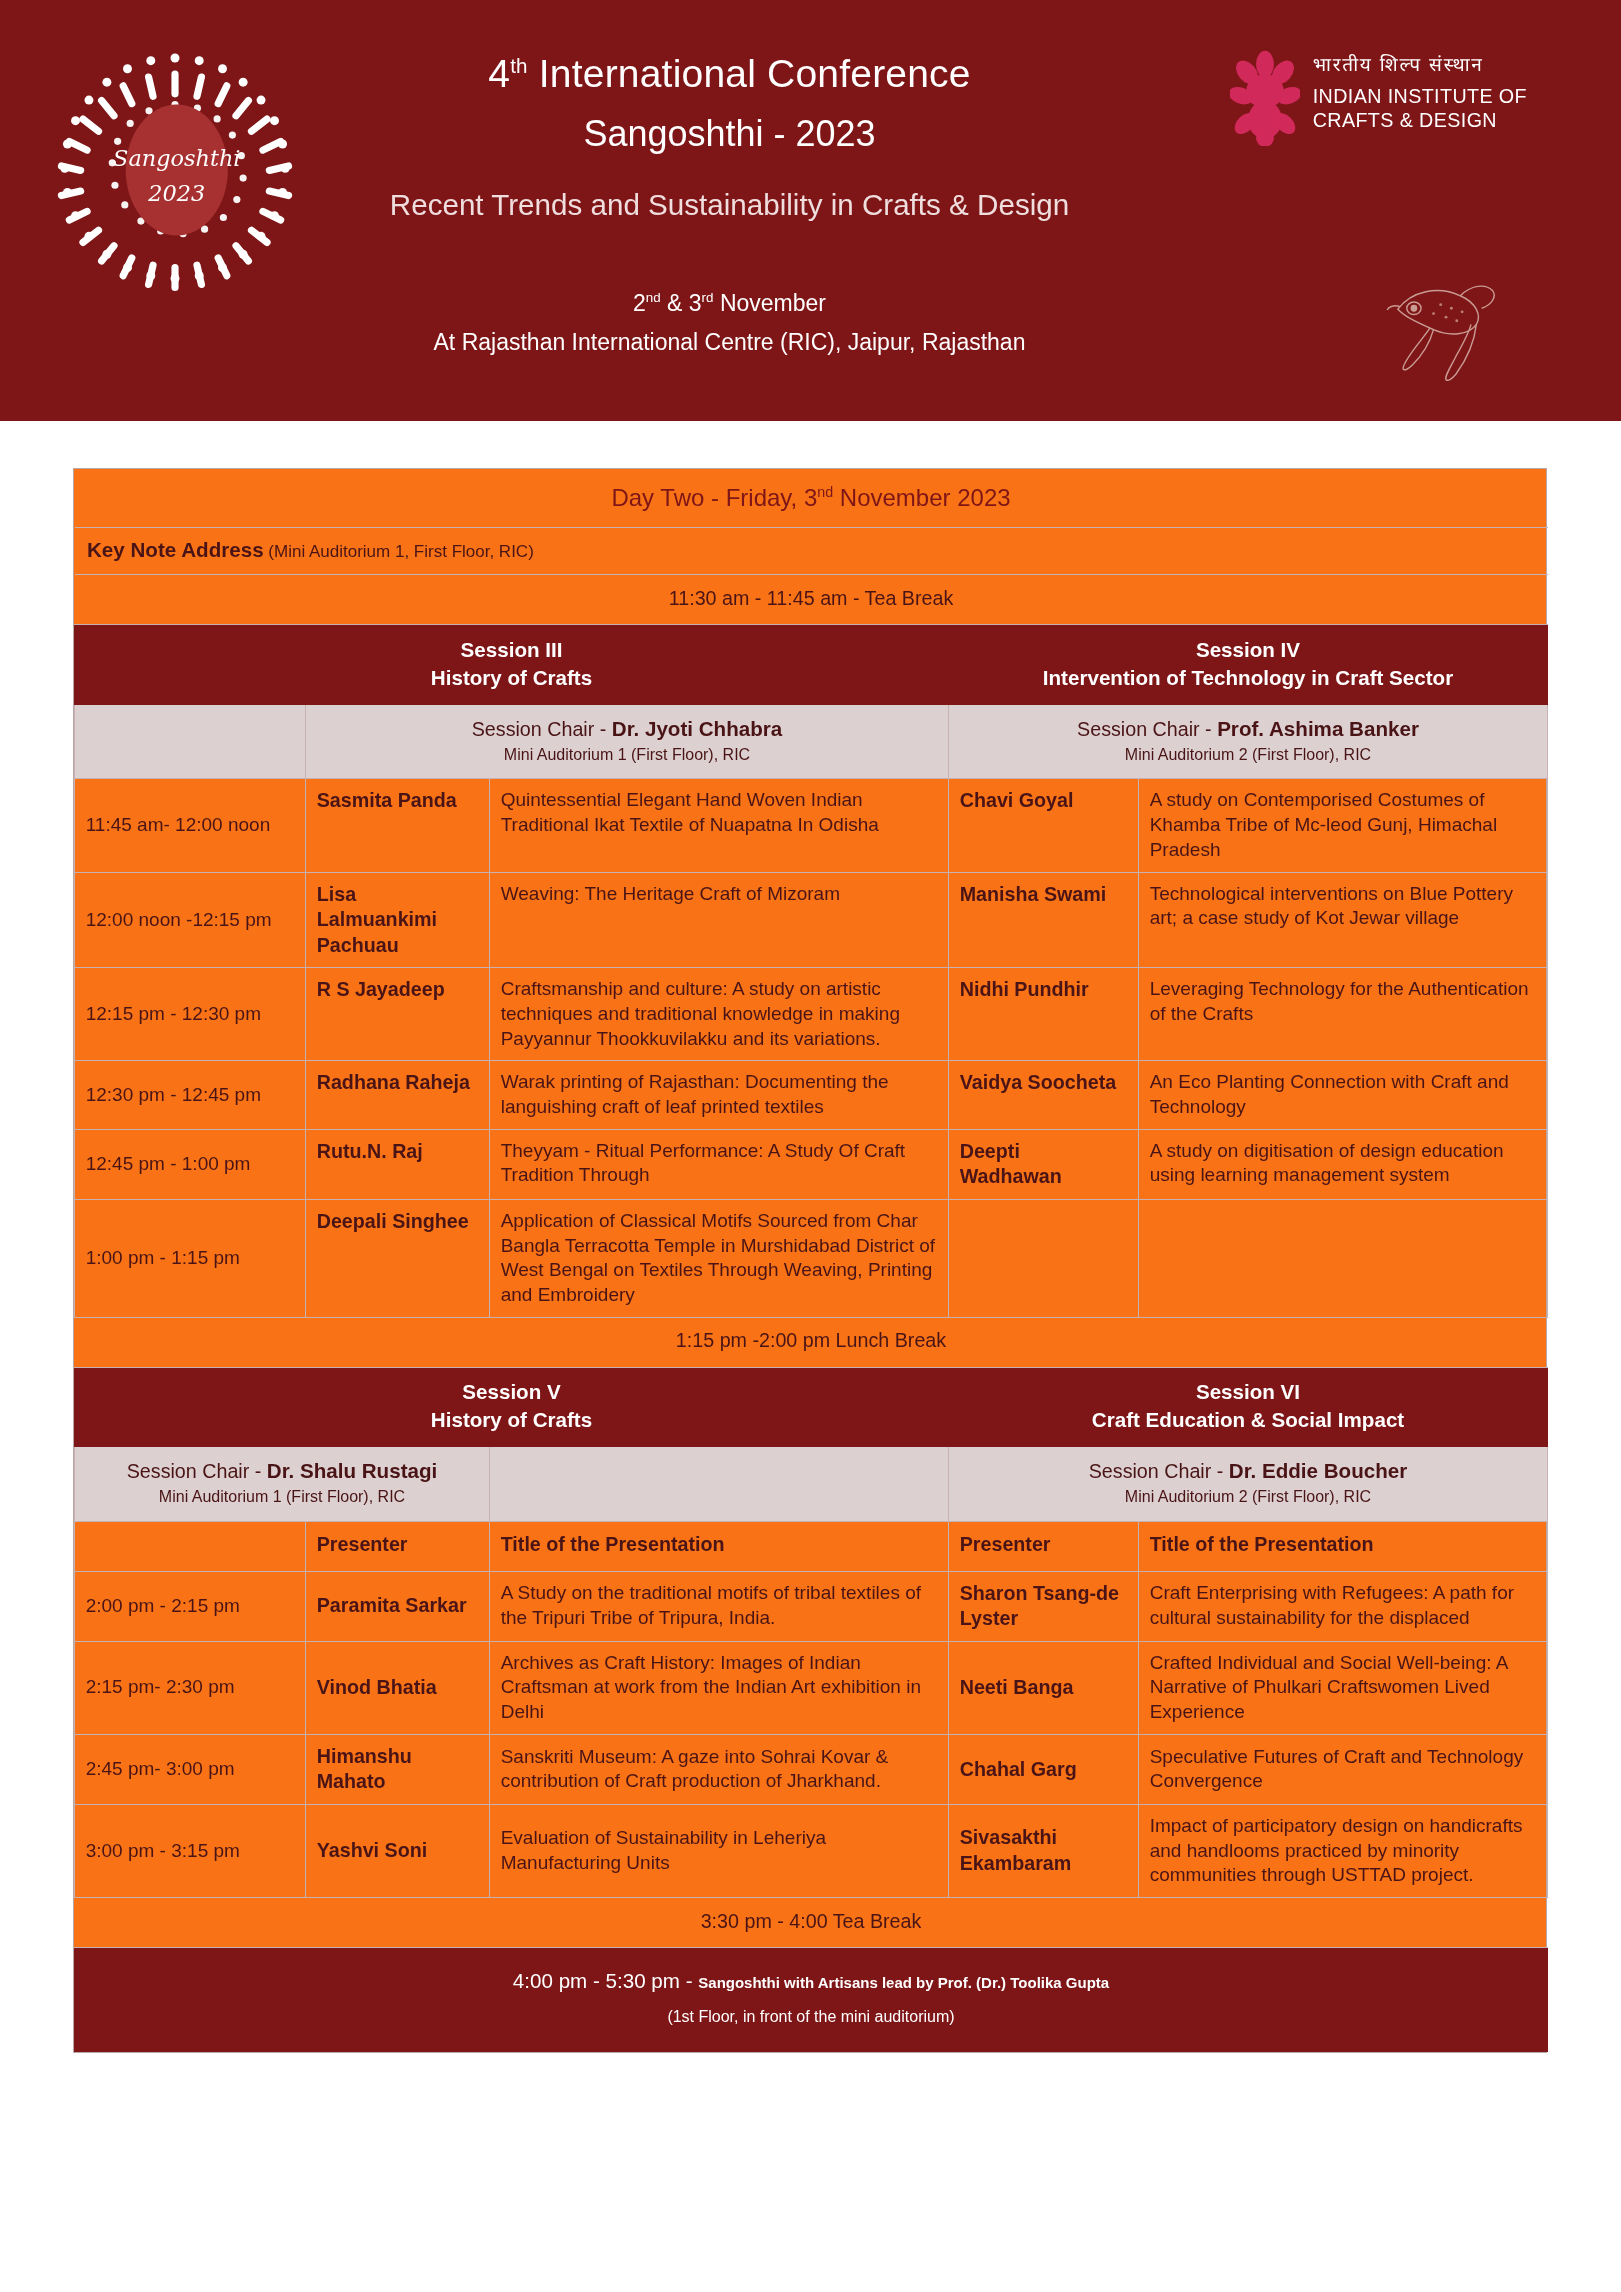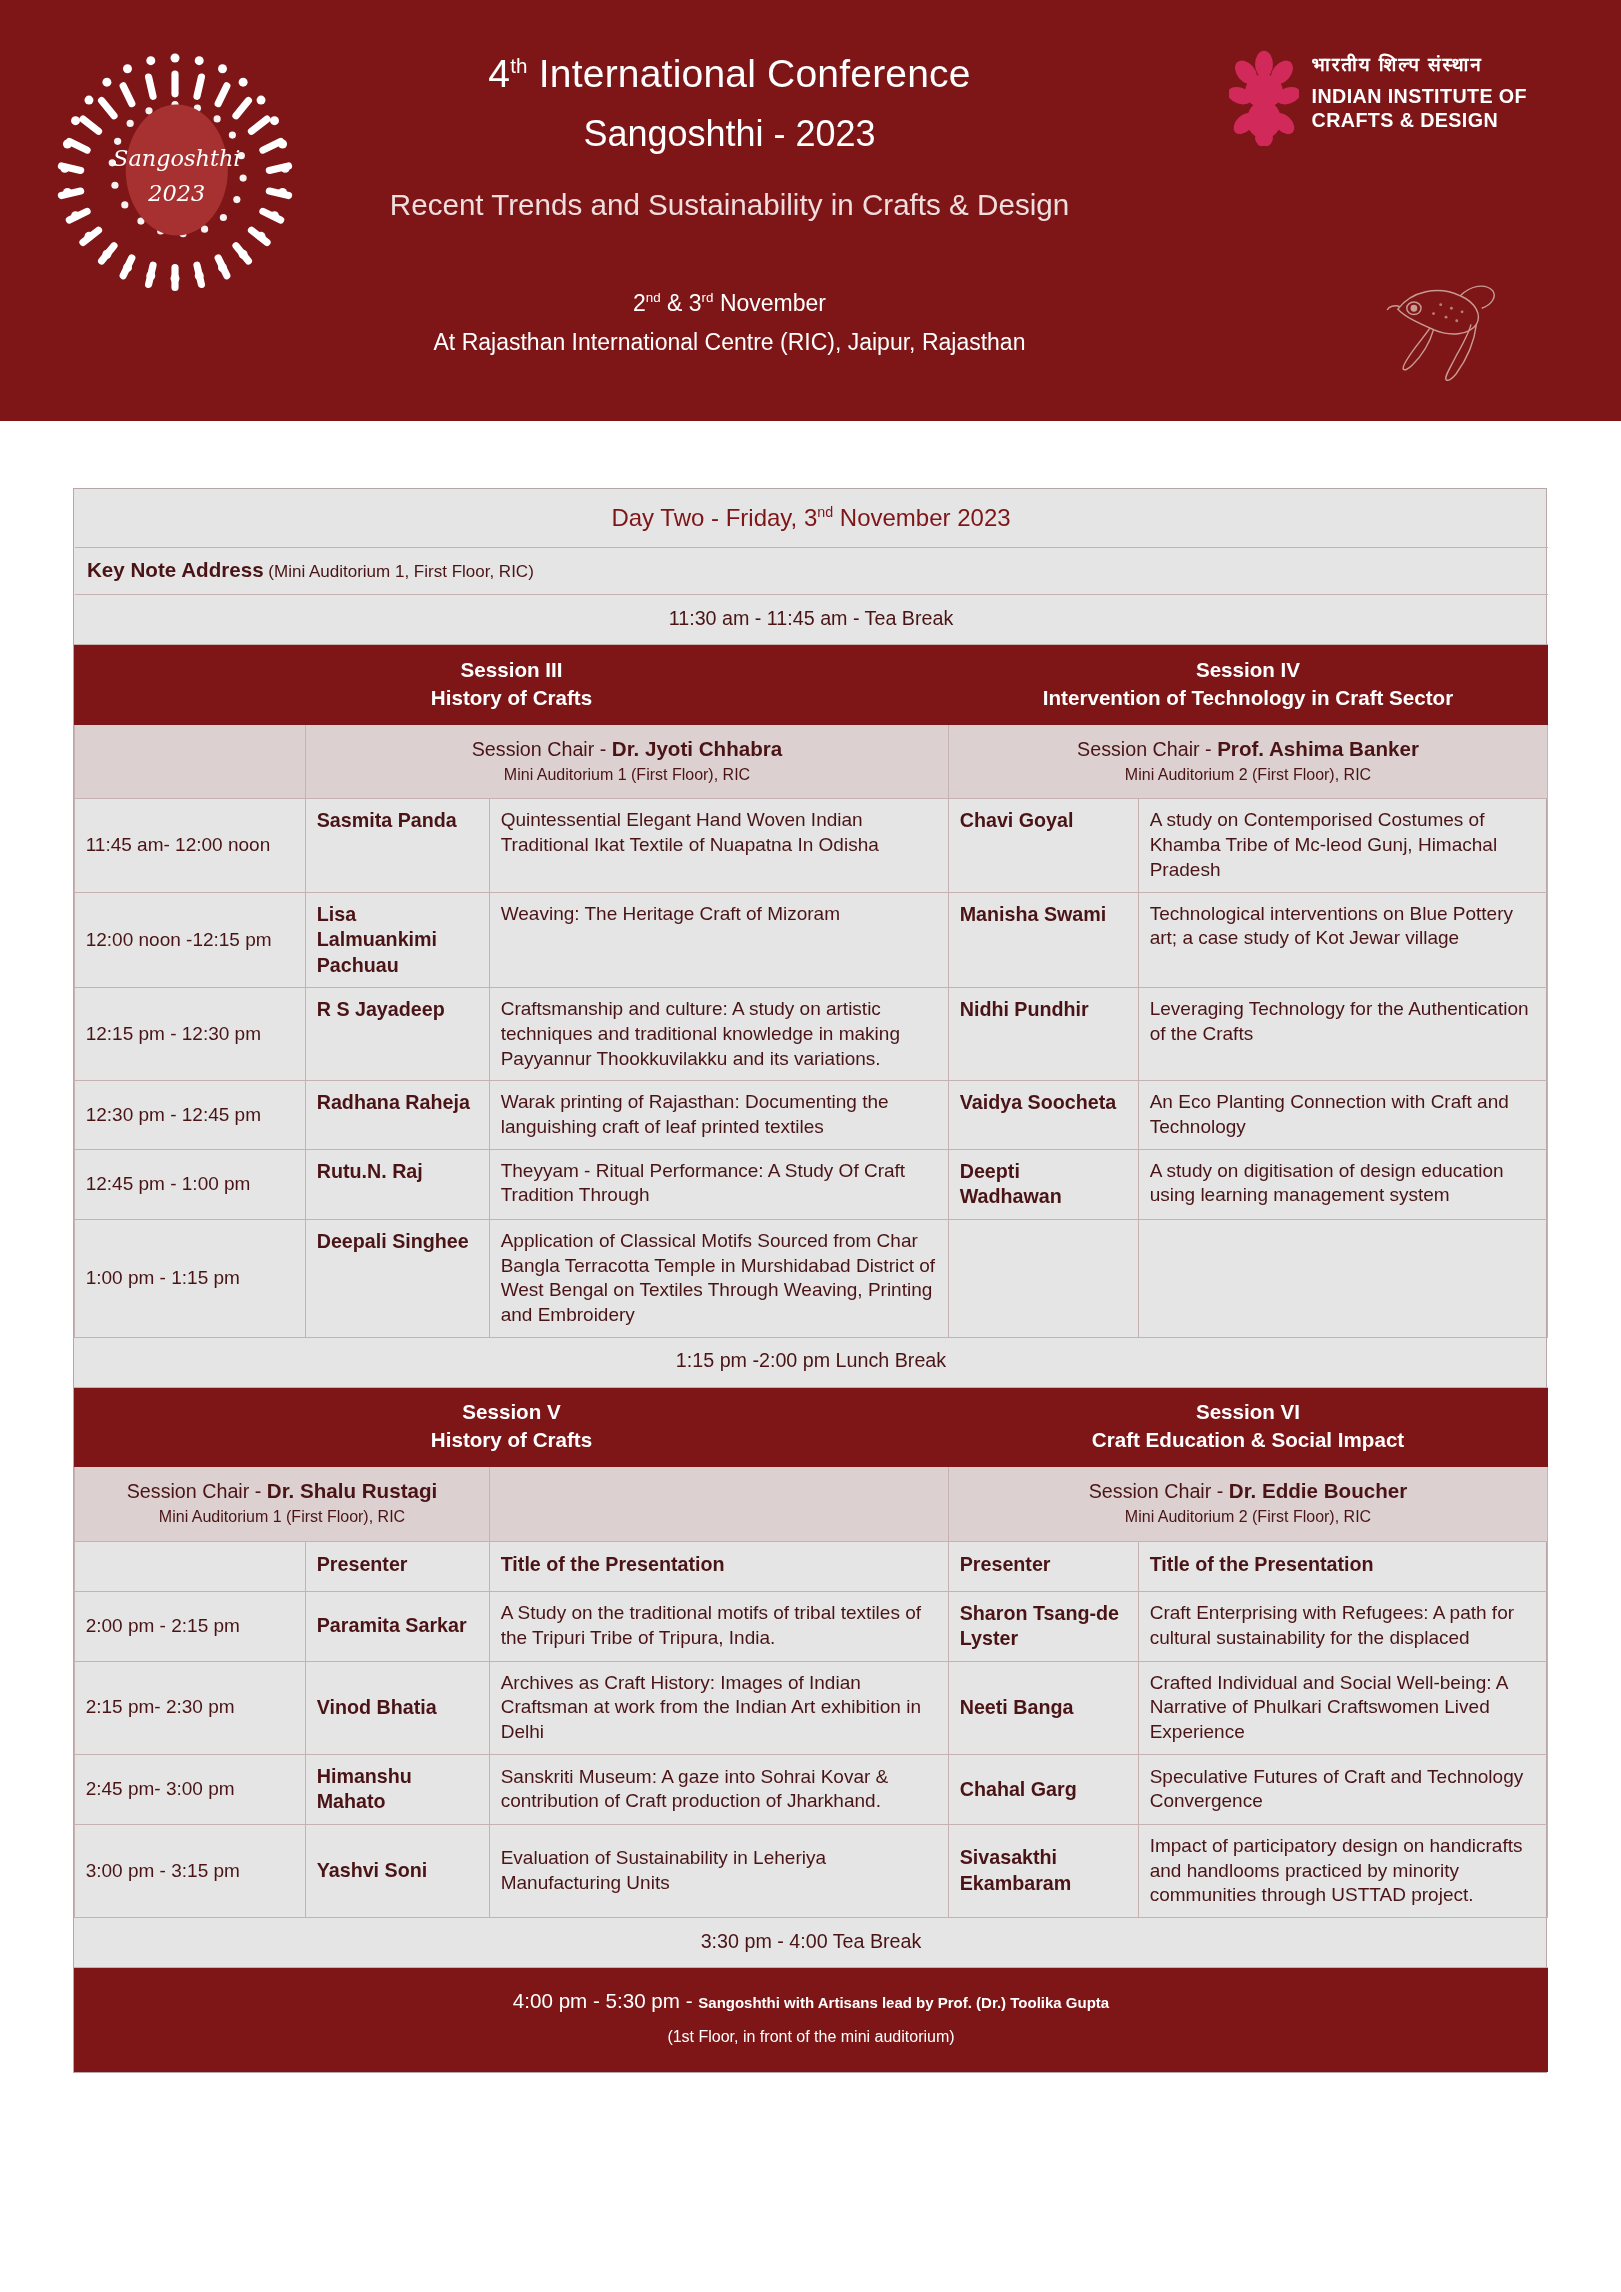--- a/index.html
+++ b/index.html
@@ -39,33 +39,33 @@
   }
   .bn-date{
     color:#ffffff;font-size:23px;font-weight:300;margin-top:66px;line-height:1.35;
   }
   .bn-date sup{font-size:13.4px;vertical-align:super;}
   .bn-venue{
     color:#ffffff;font-size:23px;font-weight:300;margin-top:7.2px;line-height:1.35;
   }
   .iicd{
     position:absolute;right:94px;top:49px;
-    display:flex;align-items:flex-start;gap:12.5px;font-weight:bold;
+    display:flex;align-items:flex-start;gap:12.5px;
   }
   .iicd-text{display:flex;flex-direction:column;color:#ffffff;padding-top:3.6px;}
   .iicd-hi{font-size:19px;letter-spacing:1.8px;line-height:1.25;}
   .iicd-en{font-size:19.7px;line-height:1.25;letter-spacing:0.4px;}
   .bird{position:absolute;right:116px;top:269px;width:134px;height:116px;}
 
   
   .sheet{
-    position:absolute;left:73px;top:488px;width:1474px;
+    position:absolute;left:73px;top:468px;width:1474px;
     border:0.9px solid #b9a7a8;
     box-sizing:border-box;
-    background:#e5e5e5;
+    background:#f97316;
   }
   table{border-collapse:collapse;width:100%;table-layout:fixed;}
   td,th{
     border:0.9px solid #c6b2b3;
     vertical-align:top;
     padding:9px 10.7px;
     font-size:19px;
     line-height:1.30;
     color:#4a1416;
     font-weight:400;

